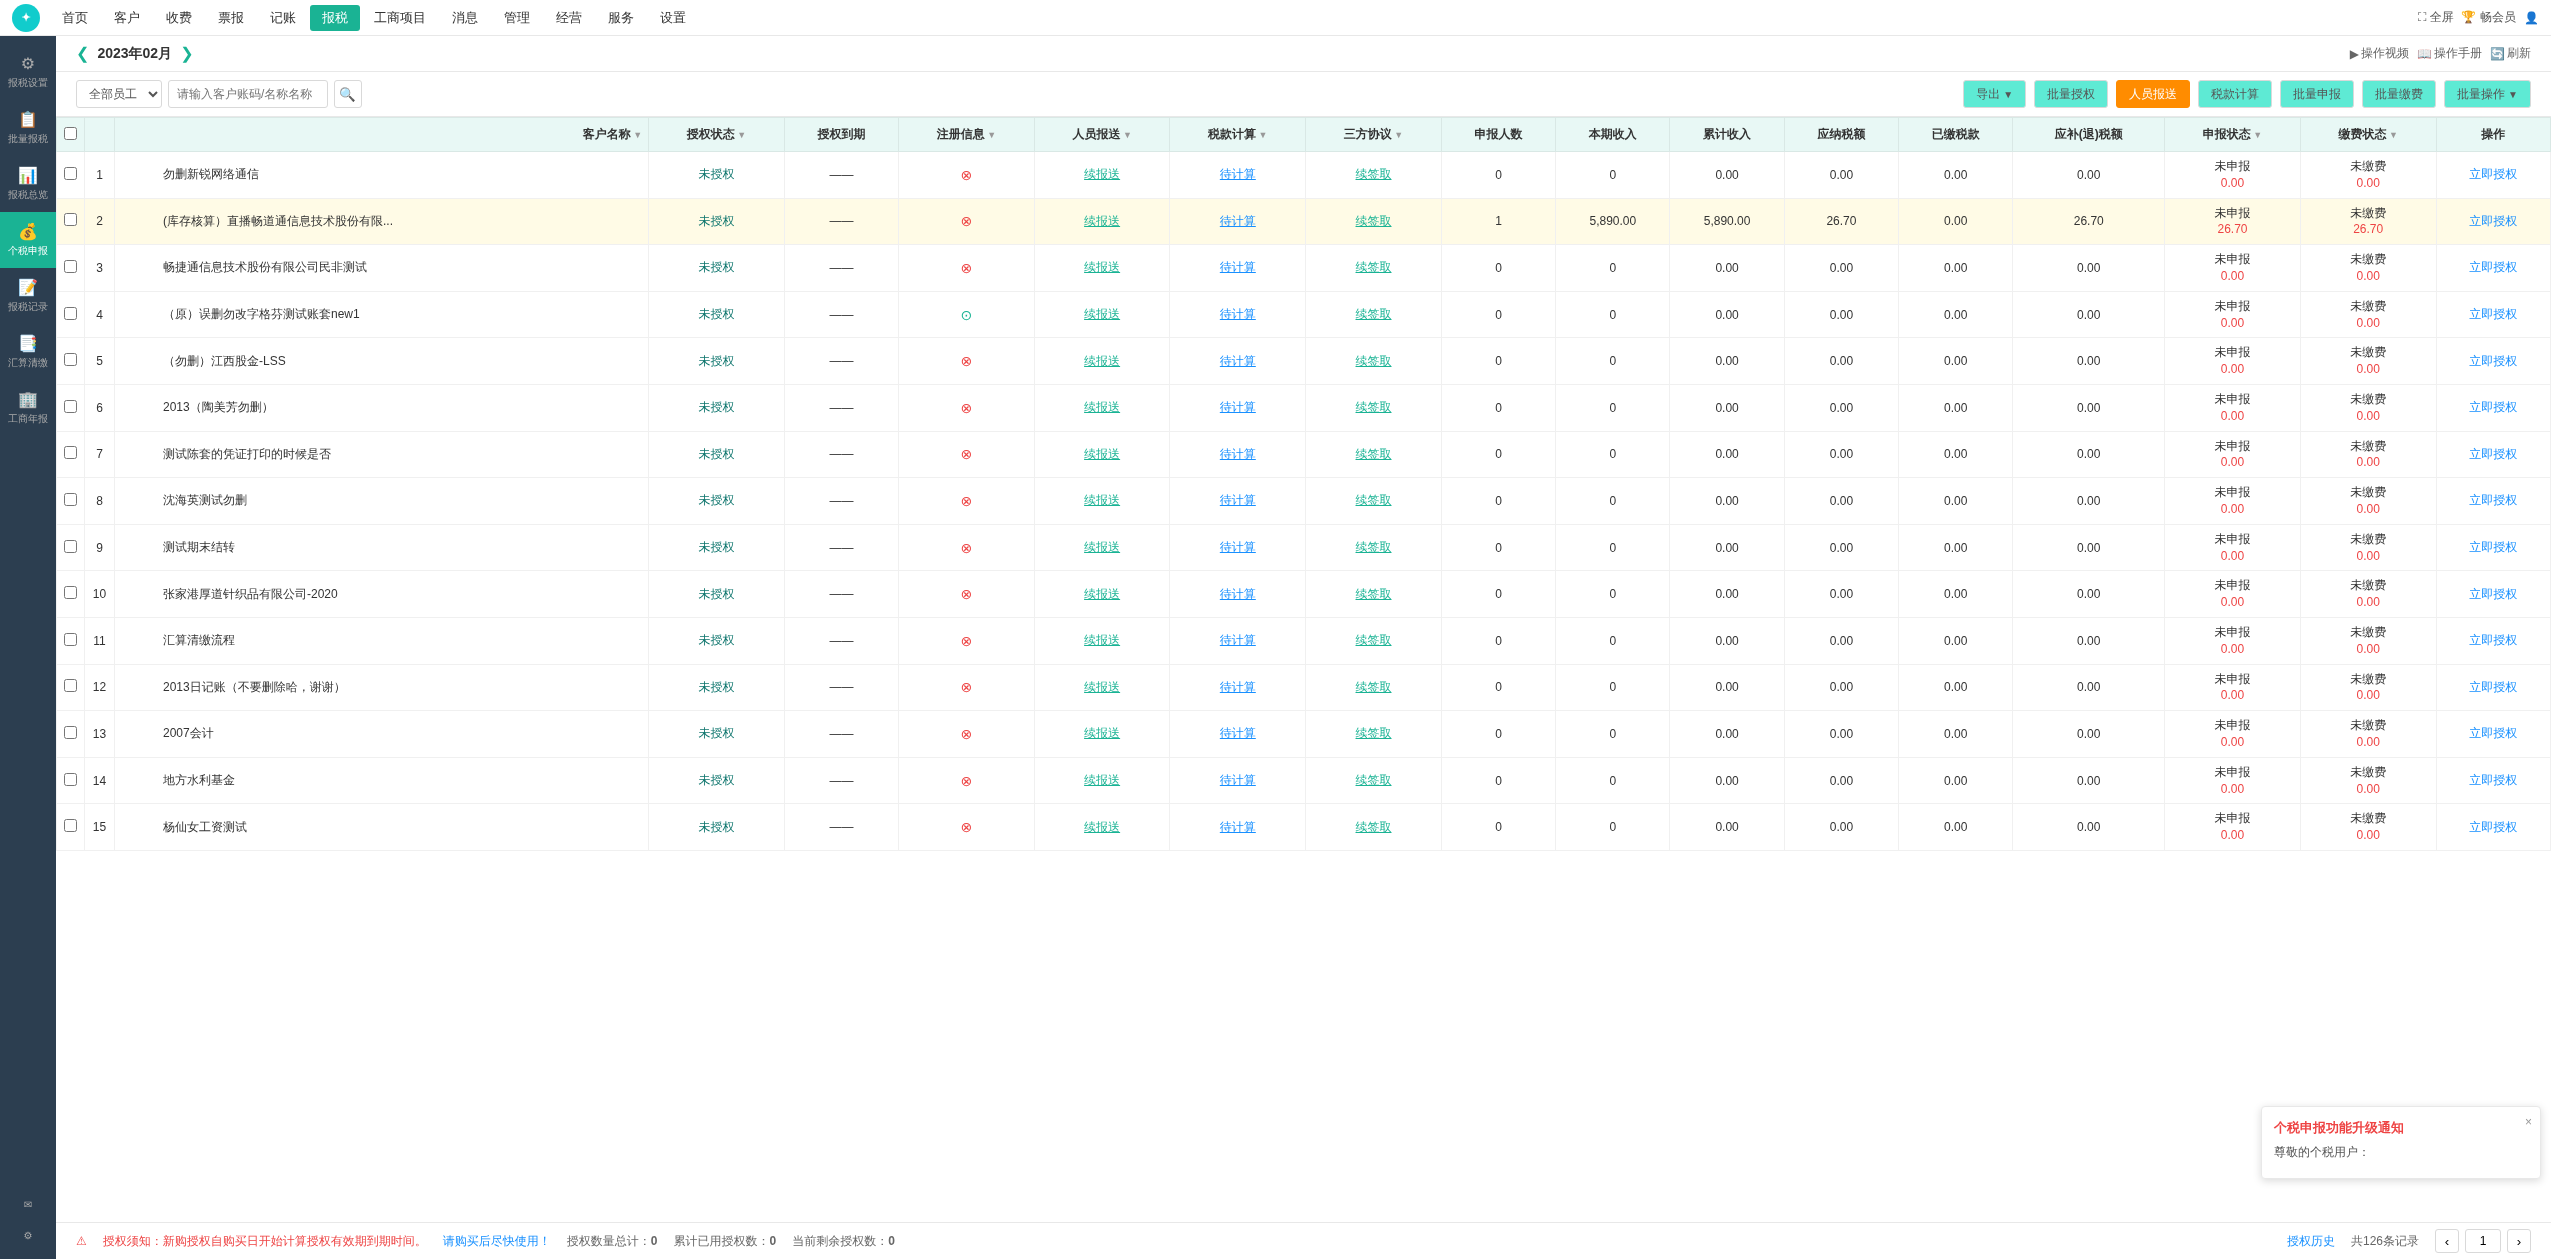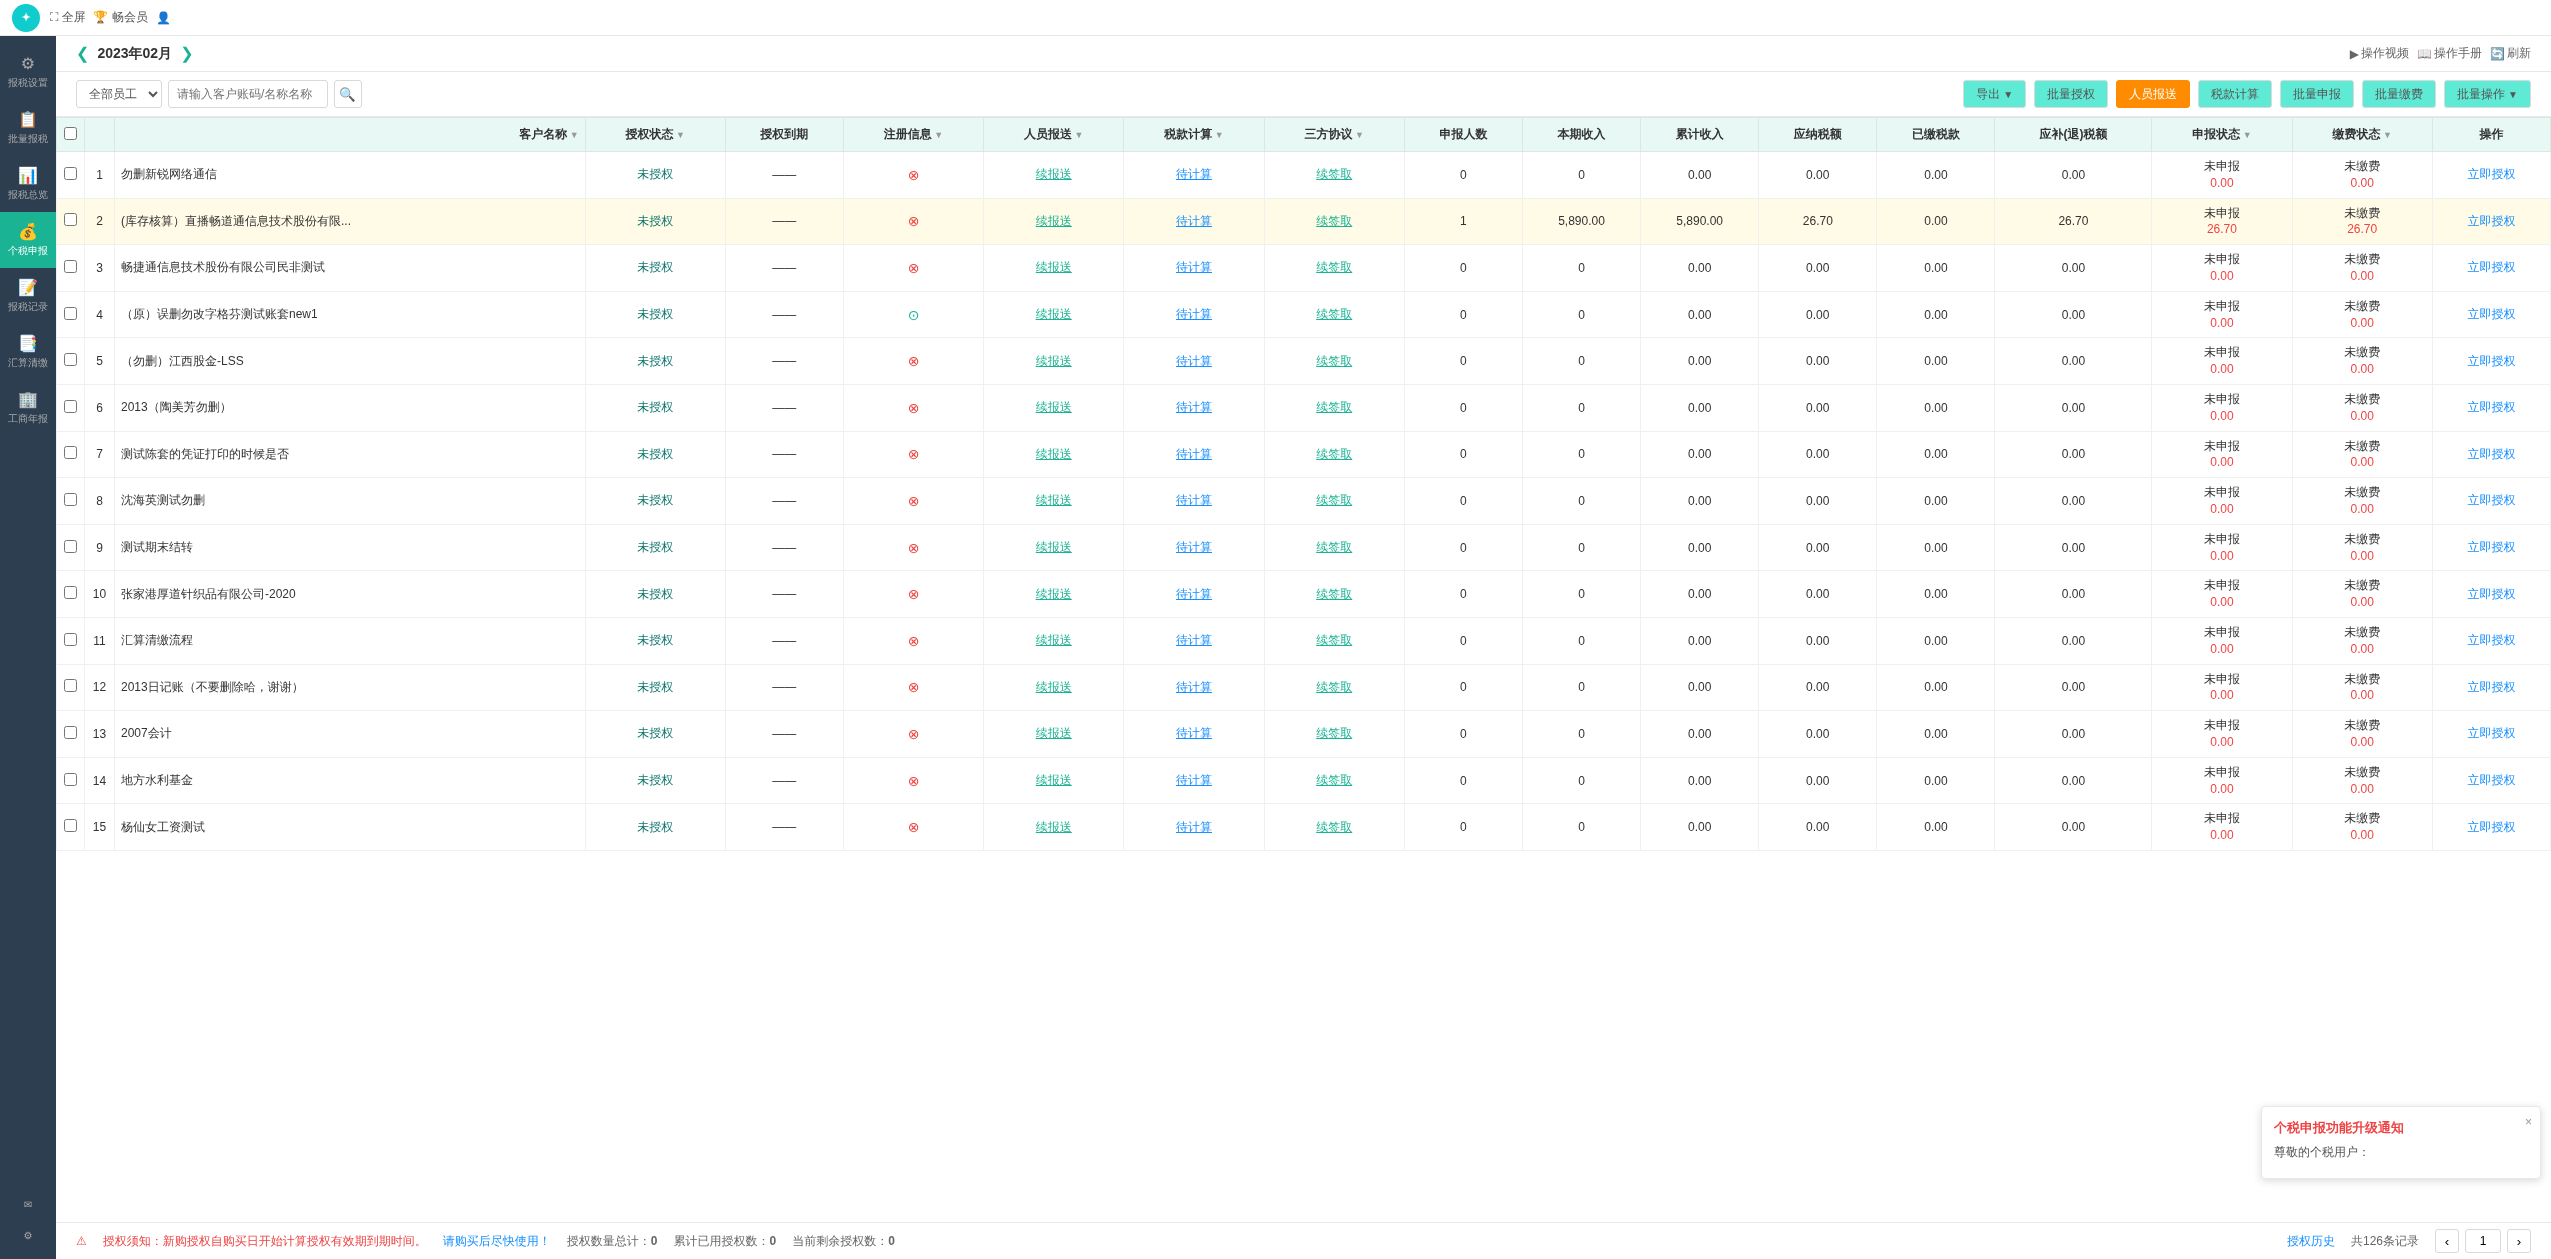--- a/index.html
+++ b/index.html
@@ -98,21 +98,21 @@
     table { width: 100%; border-collapse: collapse; font-size: 12px; }
     thead tr { background: #e8f8f5; }
     thead th {
       padding: 8px 6px; text-align: center; border: 1px solid #d9e8e5; color: #333; font-weight: 600;
       white-space: nowrap; font-size: 12px;
     }
     thead th.left { text-align: right; margin-left: 40px; }
     tbody tr { border-bottom: 1px solid #f0f0f0; }
     tbody tr.highlighted { background: #fffbe6; }
     tbody td { padding: 6px 6px; text-align: center; border: 1px solid #f0f0f0; color: #333; vertical-align: middle; }
-    tbody td.left { text-align: left; }
+    tbody td.left { text-align: left; padding-left: 48px; }
     .checkbox-col { width: 28px; }
     .num-col { width: 30px; }
     .status-unauth { color: #0f766e; }
     .link-blue { color: #1890ff; cursor: pointer; text-decoration: underline; }
     .link-teal { color: #1ab394; cursor: pointer; text-decoration: underline; }
     .action-btn { color: #1890ff; cursor: pointer; }
 
     .circle-x { color: #e44; font-size: 14px; }
     .circle-ok { color: #1ab394; font-size: 14px; }
 
@@ -152,20 +152,34 @@
     }
 
     .col-filter { cursor: pointer; color: #333; }
     .col-filter::after { content: ' ▼'; font-size: 9px; color: #999; }
   </style>
 </head>
 <body>
 
 <div class="top-nav">
   <div class="logo">✦</div>
+  <div class="nav-items">
+    <span class="nav-item">首页</span>
+    <span class="nav-item">客户</span>
+    <span class="nav-item">收费</span>
+    <span class="nav-item">票报</span>
+    <span class="nav-item">记账</span>
+    <span class="nav-item active">报税</span>
+    <span class="nav-item">工商项目</span>
+    <span class="nav-item">消息</span>
+    <span class="nav-item">管理</span>
+    <span class="nav-item">经营</span>
+    <span class="nav-item">服务</span>
+    <span class="nav-item">设置</span>
+  </div>
   <div class="nav-right">
     <span>⛶ 全屏</span>
     <span>🏆 畅会员</span>
     <span>👤</span>
   </div>
 </div>
 
 <div class="layout">
 
   <div class="sidebar">

